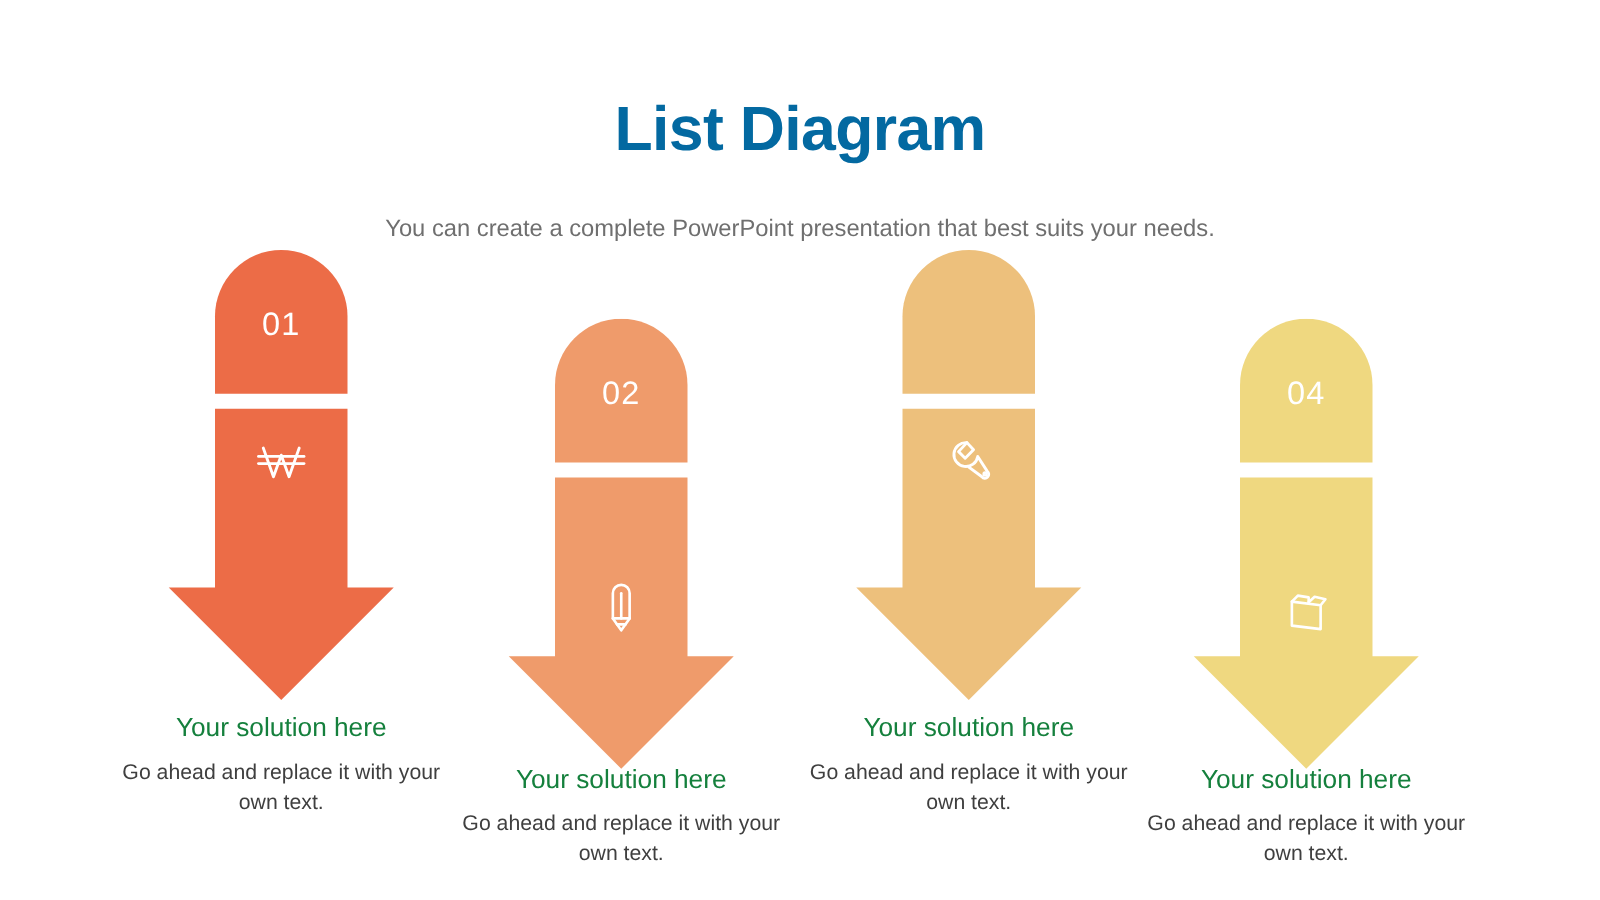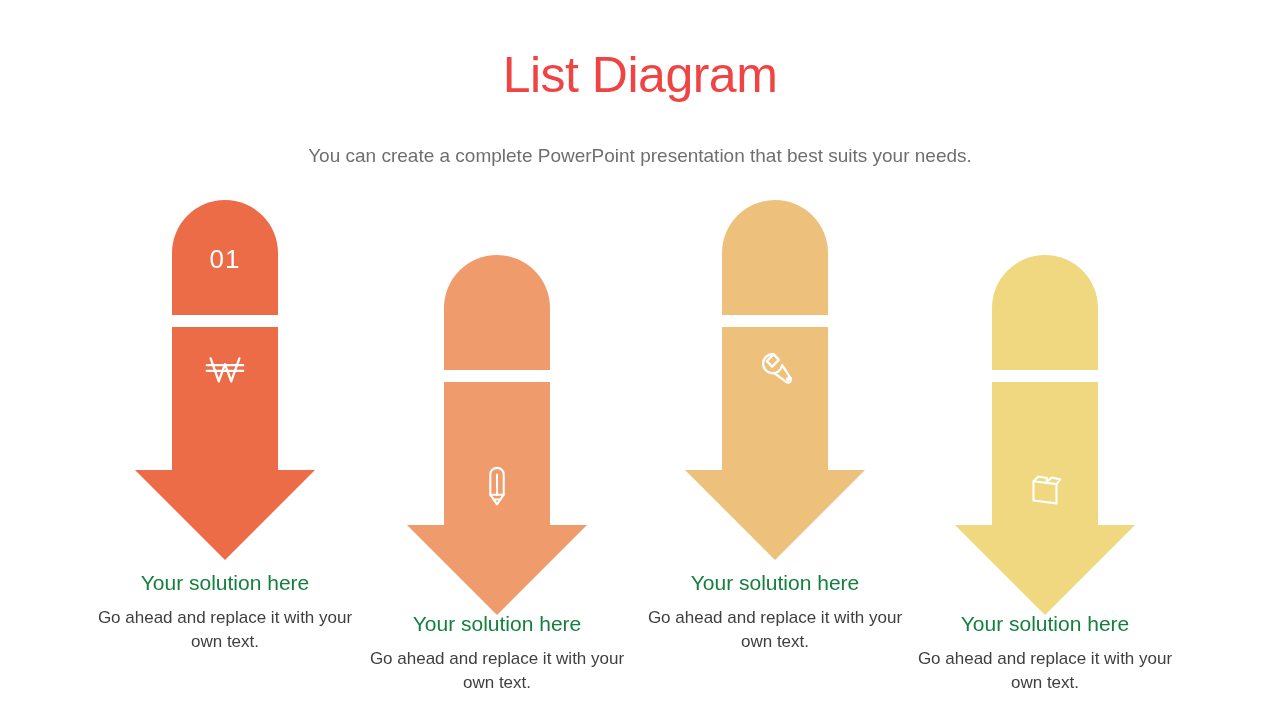--- a/index.html
+++ b/index.html
@@ -18,25 +18,25 @@
   
   .header {
     position: absolute;
     top: 0;
     left: 0;
     width: 1280px;
     text-align: center;
   }
   .page-title {
     margin: 0;
-    padding-top: 48px;
+    padding-top: 76px;
     font-size: 50px;
-    font-weight: 400;
+    font-weight: 700;
     letter-spacing: -0.5px;
-    color: #ef4444;
+    color: #0369a1;
     line-height: 1.1;
   }
   .page-subtitle {
     margin: 16px;
     padding-top: 26px;
     font-size: 19px;
     font-weight: 400;
     color: #6f6f6f;
     line-height: 1.2;
   }
@@ -167,20 +167,21 @@
     </div>
   </div>
 
   <div class="column col-2 stagger-low">
     <div class="arrow-wrap">
       <svg class="arrow-svg" viewBox="0 0 260 380">
         <path d="M77 168 A53 53 0 0 1 183 168 L183 230 L77 230 Z" fill="#EF9B6B" transform="translate(0,-115)"></path>
         <path d="M77 127 L183 127 L183 270 L220 270 L130 360 L40 270 L77 270 Z" fill="#EF9B6B"></path>
       </svg>
     </div>
+    <div class="arrow-number">02</div>
     <div class="arrow-icon">
       <svg viewBox="0 0 48 48" fill="none" stroke="#ffffff" stroke-width="2.2" stroke-linecap="round" stroke-linejoin="round">
         <path d="M17 10 L17 31 L24 41 L31 31 L31 10 A7 7 0 0 0 17 10 Z"></path>
         <path d="M24 10 L24 31"></path>
         <path d="M17 31 L31 31"></path>
         <path d="M20.5 36 L27.5 36"></path>
       </svg>
     </div>
     <div class="caption">
       <p class="caption-title">Your solution here</p>
@@ -208,20 +209,21 @@
     </div>
   </div>
 
   <div class="column col-4 stagger-low">
     <div class="arrow-wrap">
       <svg class="arrow-svg" viewBox="0 0 260 380">
         <path d="M77 168 A53 53 0 0 1 183 168 L183 230 L77 230 Z" fill="#EFD880" transform="translate(0,-115)"></path>
         <path d="M77 127 L183 127 L183 270 L220 270 L130 360 L40 270 L77 270 Z" fill="#EFD880"></path>
       </svg>
     </div>
+    <div class="arrow-number">04</div>
     <div class="arrow-icon">
       <svg viewBox="0 0 48 48" fill="none" stroke="#ffffff" stroke-width="2.2" stroke-linecap="round" stroke-linejoin="round">
         <path d="M12 17 L12 37 L36 40 L36 20 Z"></path>
         <path d="M12 17 L17 12 L26 13.5 L26 17.5"></path>
         <path d="M26 17.5 L31 13 L40 15 L36 20"></path>
       </svg>
     </div>
     <div class="caption">
       <p class="caption-title">Your solution here</p>
       <p class="caption-body">Go ahead and replace it with your own text.</p>

